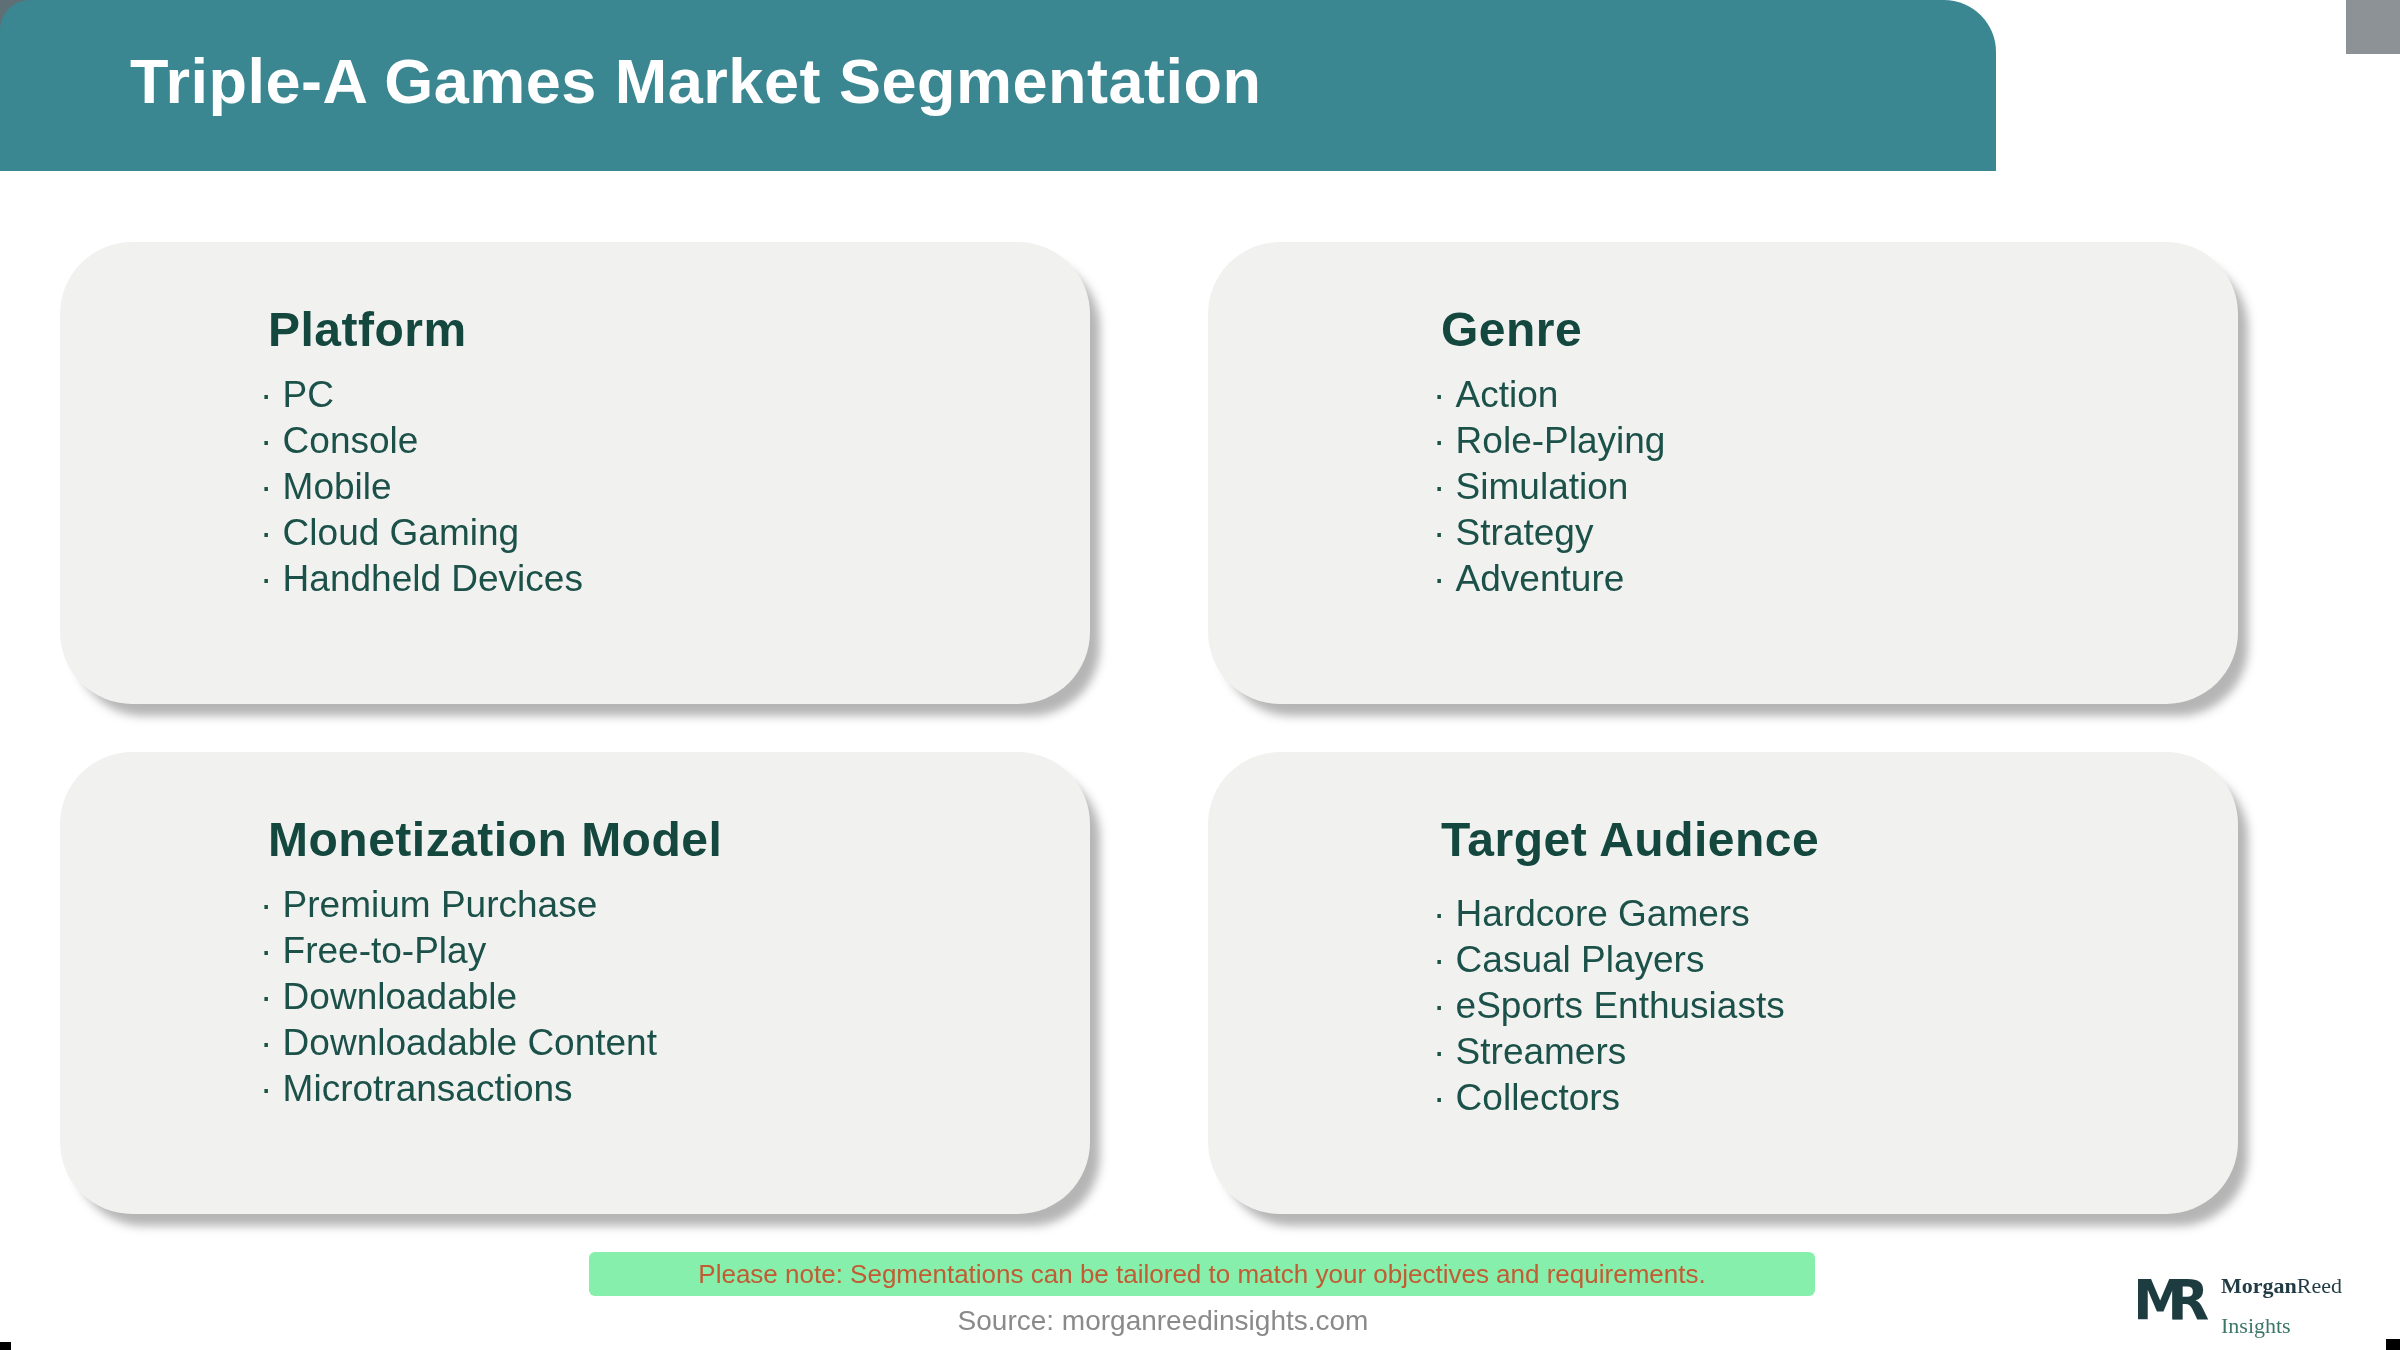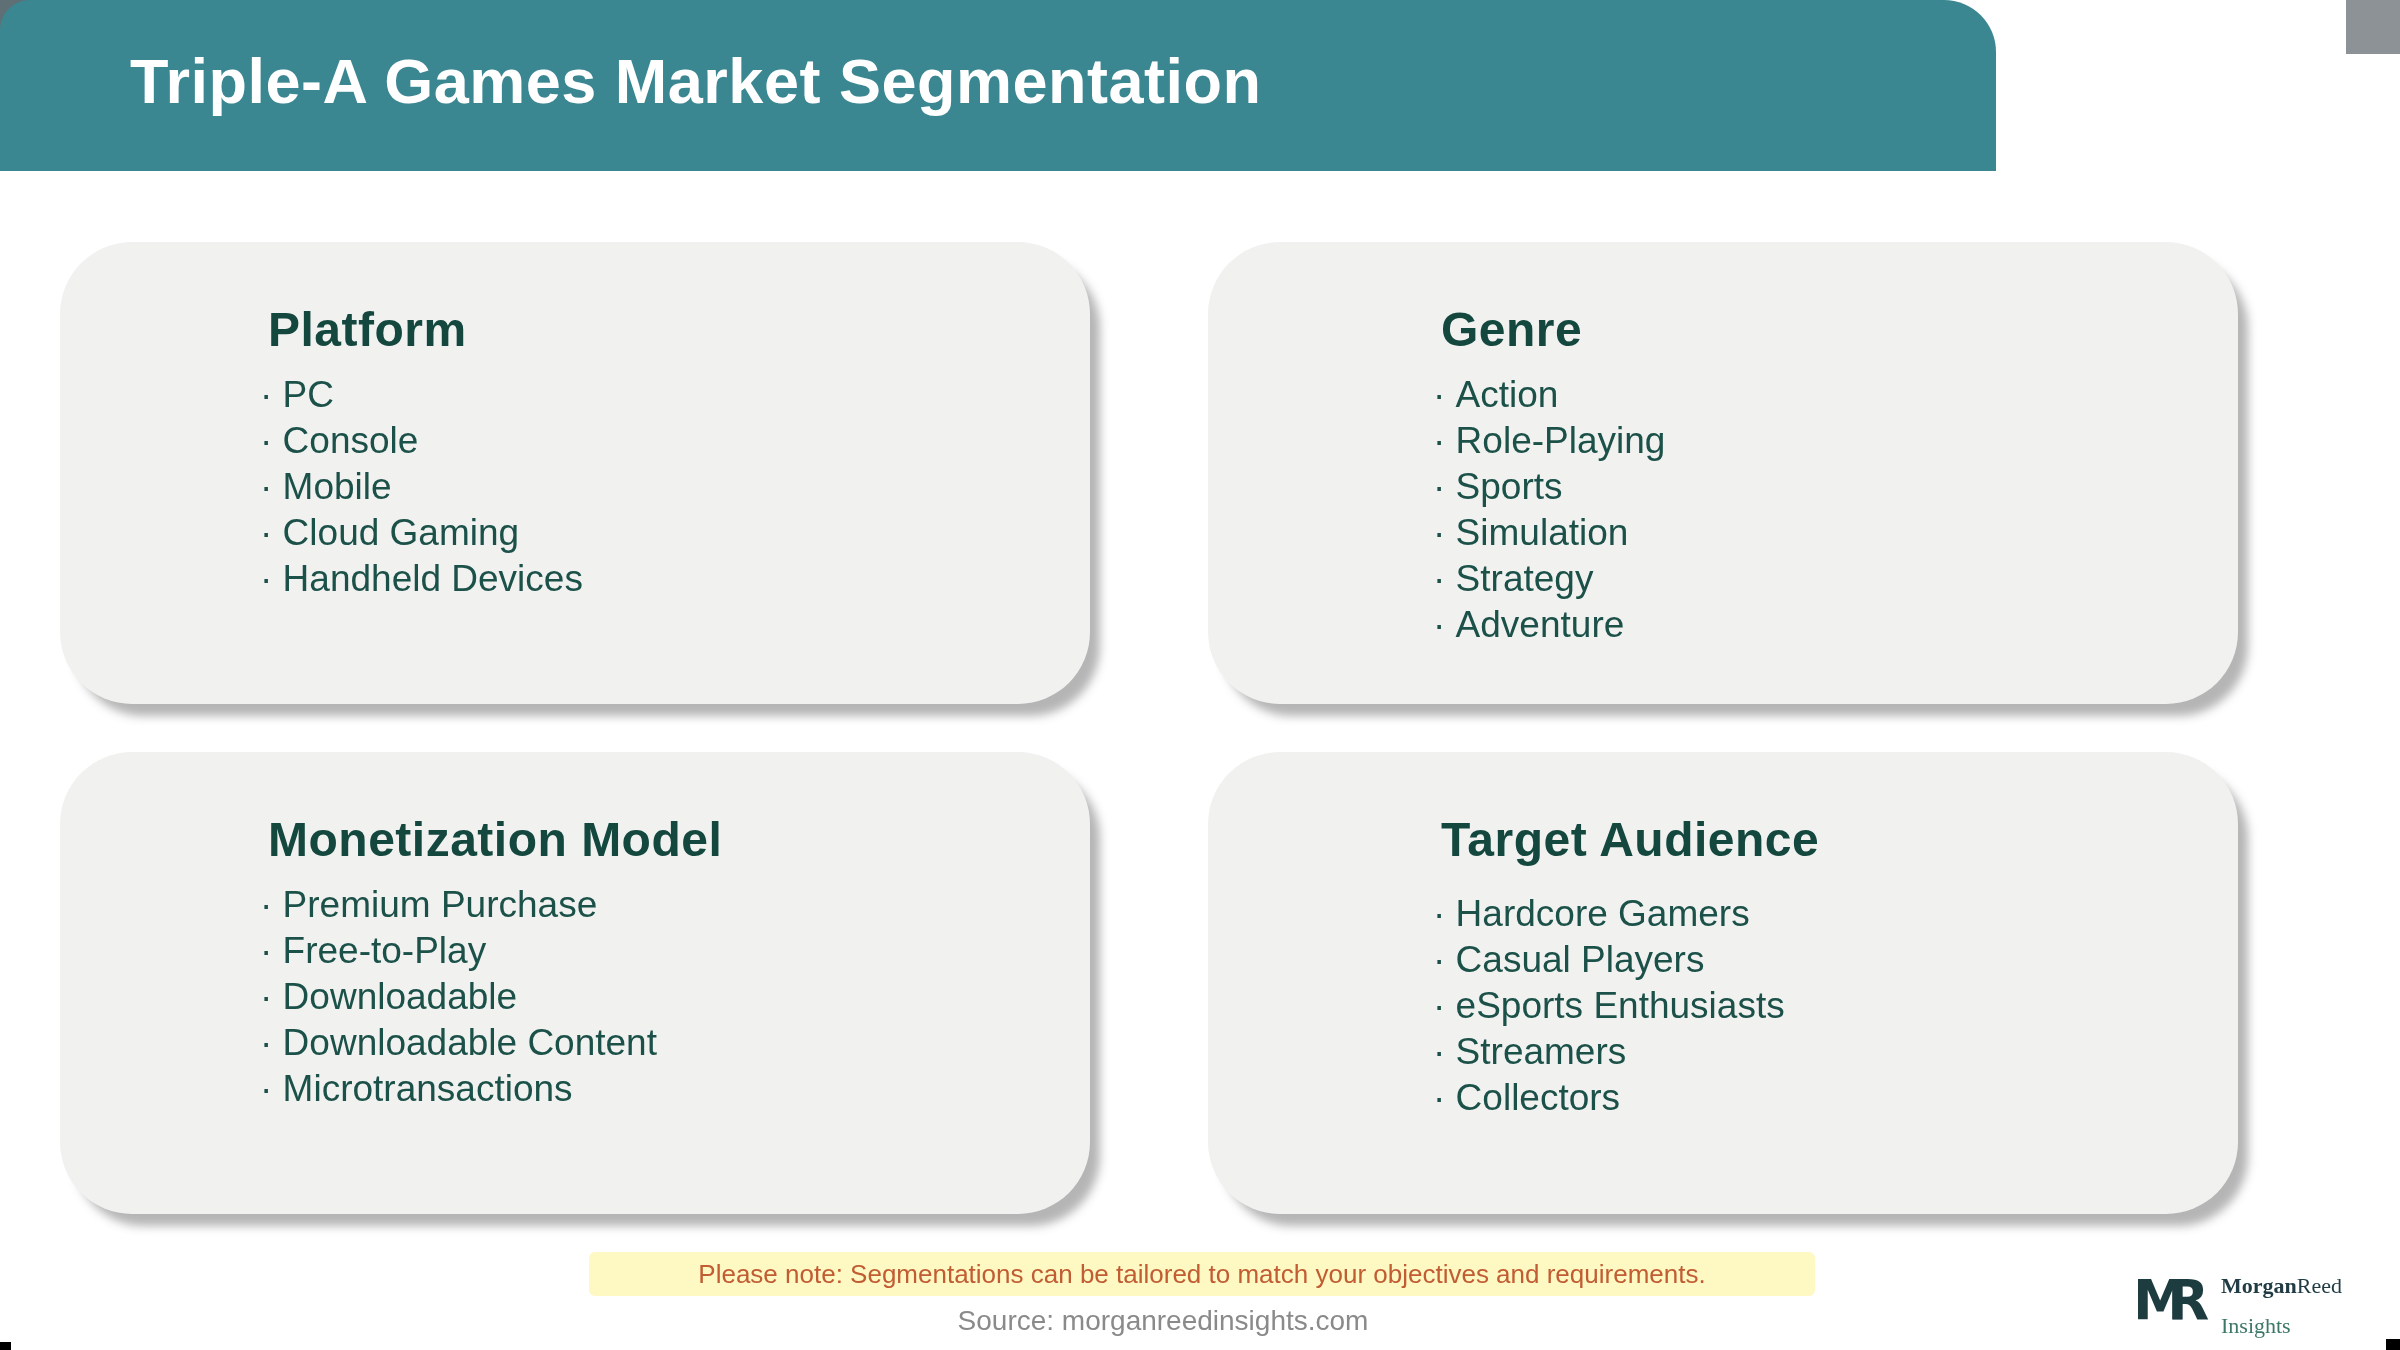--- a/index.html
+++ b/index.html
@@ -43,21 +43,21 @@
   }
   .card ul{list-style:none;margin:15px 0 0 0;padding:0;}
   #card-audience ul{margin-top:24px;}
   .card li{
     font-size:37px;line-height:46px;color:#1b5148;font-weight:400;
   }
   .card li::before{content:"\00B7\00A0";}
   
   .note-pill{
     position:absolute;left:589px;top:1252px;width:1226px;height:44px;
-    background:#fef9c3;border-radius:6px;
+    background:#86efac;border-radius:6px;
     display:flex;align-items:center;justify-content:center;
     z-index:2;
   }
   .note-pill span{color:#c15c33;font-size:26px;}
   
   .source{
     position:absolute;top:1305px;left:8px;width:2310px;
     text-align:center;font-size:28px;color:#8a8a8a;z-index:2;
   }
   
@@ -97,21 +97,20 @@
     <li>Cloud Gaming</li>
     <li>Handheld Devices</li>
   </ul>
 </div>
 
 <div class="card right-col" id="card-genre">
   <h2>Genre</h2>
   <ul>
     <li>Action</li>
     <li>Role-Playing</li>
-    <li>Sports</li>
     <li>Simulation</li>
     <li>Strategy</li>
     <li>Adventure</li>
   </ul>
 </div>
 
 <div class="card" id="card-monetization">
   <h2>Monetization Model</h2>
   <ul>
     <li>Premium Purchase</li>

